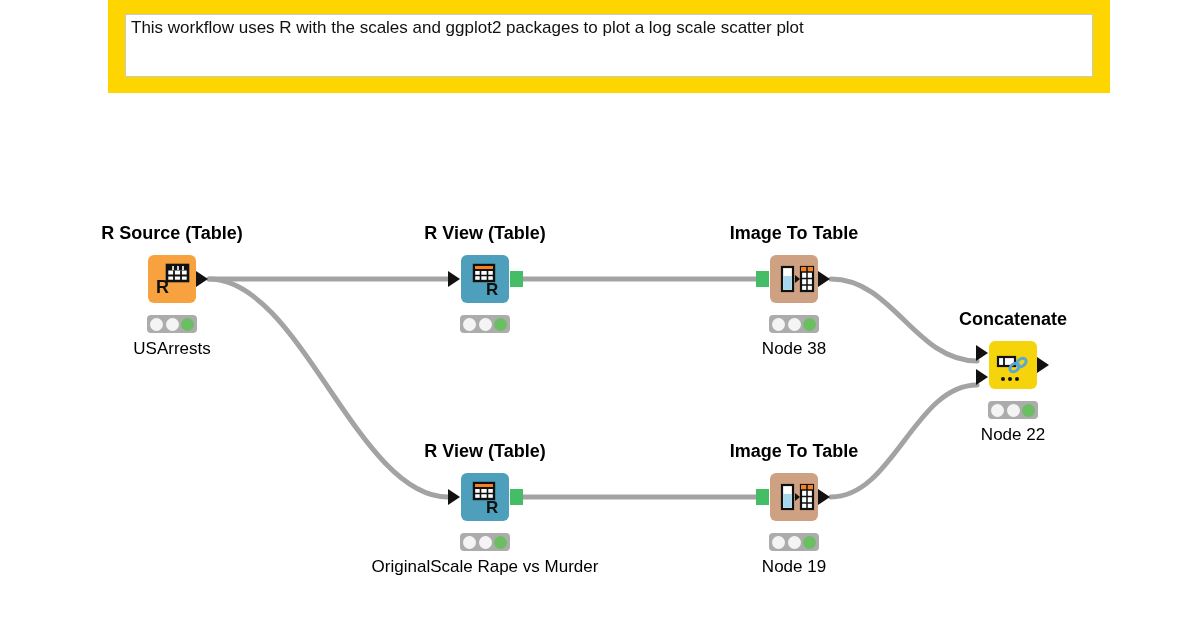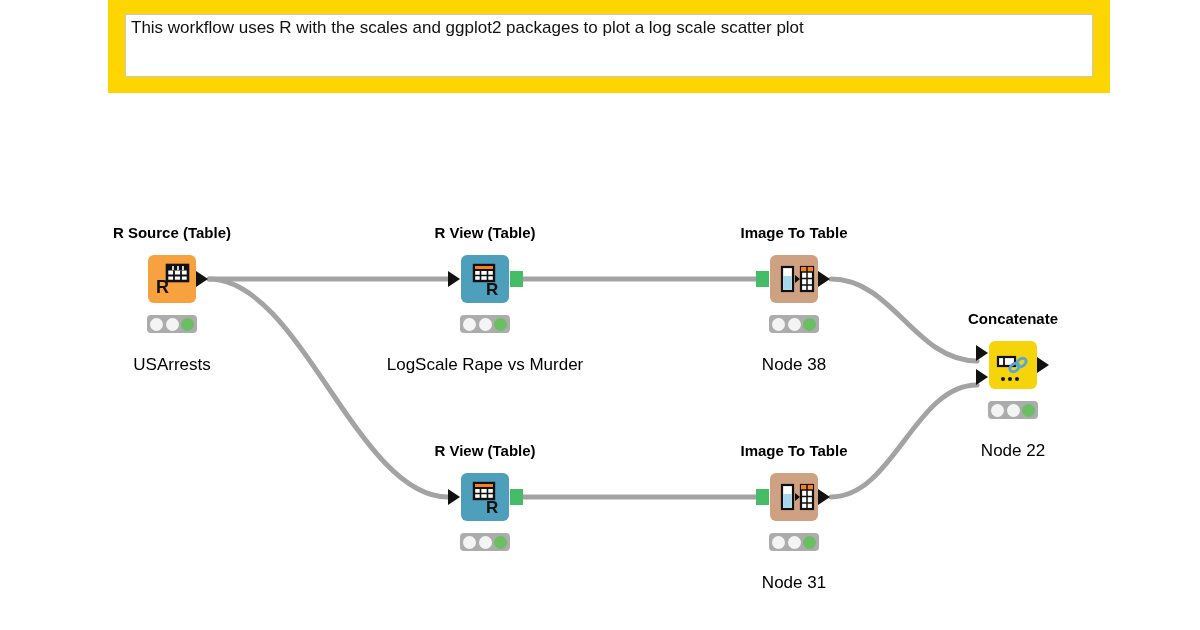--- a/index.html
+++ b/index.html
@@ -11,42 +11,42 @@
   .banner-inner{position:absolute;left:17px;top:14px;width:966px;height:61px;background:#ffffff;
     border:1px solid #c9c9c9;}
   .banner-text{display:block;padding:2px 5px;font-size:17px;color:#111;line-height:22px;}
 
   
   .wires{position:absolute;left:0;top:0;z-index:1;}
   .wire{stroke:#a3a3a3;stroke-width:5;fill:none;stroke-linecap:round;}
 
   
   .node-group{position:absolute;width:300px;display:flex;flex-direction:column;align-items:center;z-index:2;}
-  .node-title{font-size:15px;font-weight:700;color:#000;line-height:22px;margin-bottom:11px;white-space:nowrap;}
+  .node-title{font-size:18px;font-weight:700;color:#000;line-height:22px;margin-bottom:11px;white-space:nowrap;}
   .node-body{position:relative;width:48px;height:48px;border-radius:6px;}
   .body-orange{background:#F8A13F;}
   .body-blue{background:#4E9FBC;}
   .body-tan{background:#CFA183;}
   .body-yellow{background:#F5D40B;}
   .node-icon{position:absolute;left:0;top:0;width:48px;height:48px;}
 
   .port{position:absolute;width:13px;height:16px;}
   .port svg{display:block;}
   .port-in{left:-13px;}
   .port-out{right:-13px;}
   .port-mid{top:16px;}
   .port-green-out{position:absolute;right:-14px;top:16px;width:13px;height:16px;background:#45BD66;}
   .port-green-in{position:absolute;left:-14px;top:16px;width:13px;height:16px;background:#45BD66;}
 
   .traffic-light{margin-top:12px;width:50px;height:18px;background:#ACACAC;border-radius:4px;
     display:flex;align-items:center;justify-content:space-evenly;}
   .light{width:13px;height:13px;border-radius:50%;background:#F4F4F4;}
   .light-green{background:#6CBE63;}
 
-  .node-label{margin-top:22px;font-size:17px;color:#000;line-height:20px;white-space:nowrap;}
+  .node-label{margin-top:6px;font-size:17px;color:#000;line-height:20px;white-space:nowrap;}
 </style>
 </head>
 <body>
 
 <div class="canvas">
 
   <svg class="wires" width="1200" height="630">
     <path class="wire" d="M209 279 H448"></path>
     <path class="wire" d="M209 279 C300 279 357 497 448 497"></path>
     <path class="wire" d="M522 279 H757"></path>
@@ -99,21 +99,20 @@
             <polygon points="0,0 12,8 0,16" fill="#111"></polygon>
           </svg>
       </div>
       <div class="port-green-out"></div>
     </div>
     <div class="traffic-light">
       <div class="light"></div>
       <div class="light"></div>
       <div class="light light-green"></div>
     </div>
-    <div class="node-label">LogScale Rape vs Murder</div>
   </div>
 
   <div class="node-group" style="left:644px;top:222px">
     <div class="node-title">Image To Table</div>
     <div class="node-body body-tan">
       <svg class="node-icon" viewBox="0 0 48 48">
         <rect x="12" y="12" width="11" height="24" fill="#fff" stroke="#111" stroke-width="2.2"></rect>
         <rect x="13.2" y="21" width="8.6" height="13.8" fill="#A6D7EC"></rect>
         <polygon points="25,20 30,24 25,28" fill="#111"></polygon>
         <rect x="31" y="12" width="12" height="24" fill="#fff" stroke="#111" stroke-width="2.2"></rect>
@@ -149,20 +148,21 @@
             <polygon points="0,0 12,8 0,16" fill="#111"></polygon>
           </svg>
       </div>
       <div class="port-green-out"></div>
     </div>
     <div class="traffic-light">
       <div class="light"></div>
       <div class="light"></div>
       <div class="light light-green"></div>
     </div>
+    <div class="node-label">OriginalScale Rape vs Murder</div>
   </div>
 
   <div class="node-group" style="left:644px;top:440px">
     <div class="node-title">Image To Table</div>
     <div class="node-body body-tan">
       <svg class="node-icon" viewBox="0 0 48 48">
         <rect x="12" y="12" width="11" height="24" fill="#fff" stroke="#111" stroke-width="2.2"></rect>
         <rect x="13.2" y="21" width="8.6" height="13.8" fill="#A6D7EC"></rect>
         <polygon points="25,20 30,24 25,28" fill="#111"></polygon>
         <rect x="31" y="12" width="12" height="24" fill="#fff" stroke="#111" stroke-width="2.2"></rect>
@@ -174,21 +174,21 @@
         <svg width="13" height="16">
             <polygon points="0,0 12,8 0,16" fill="#111"></polygon>
           </svg>
       </div>
     </div>
     <div class="traffic-light">
       <div class="light"></div>
       <div class="light"></div>
       <div class="light light-green"></div>
     </div>
-    <div class="node-label">Node 31</div>
+    <div class="node-label">Node 19</div>
   </div>
 
   <div class="node-group" style="left:863px;top:308px">
     <div class="node-title">Concatenate</div>
     <div class="node-body body-yellow">
       <svg class="node-icon" viewBox="0 0 48 48">
         <rect x="9" y="16" width="17" height="9" fill="#fff" stroke="#111" stroke-width="2.2"></rect>
         <path d="M15 16 V25" stroke="#111" stroke-width="1.8"></path>
         <g stroke="#58A7D8" stroke-width="3" fill="none">
           <ellipse cx="25.5" cy="26.5" rx="5" ry="3.6" transform="rotate(-38 25.5 26.5)"></ellipse>

